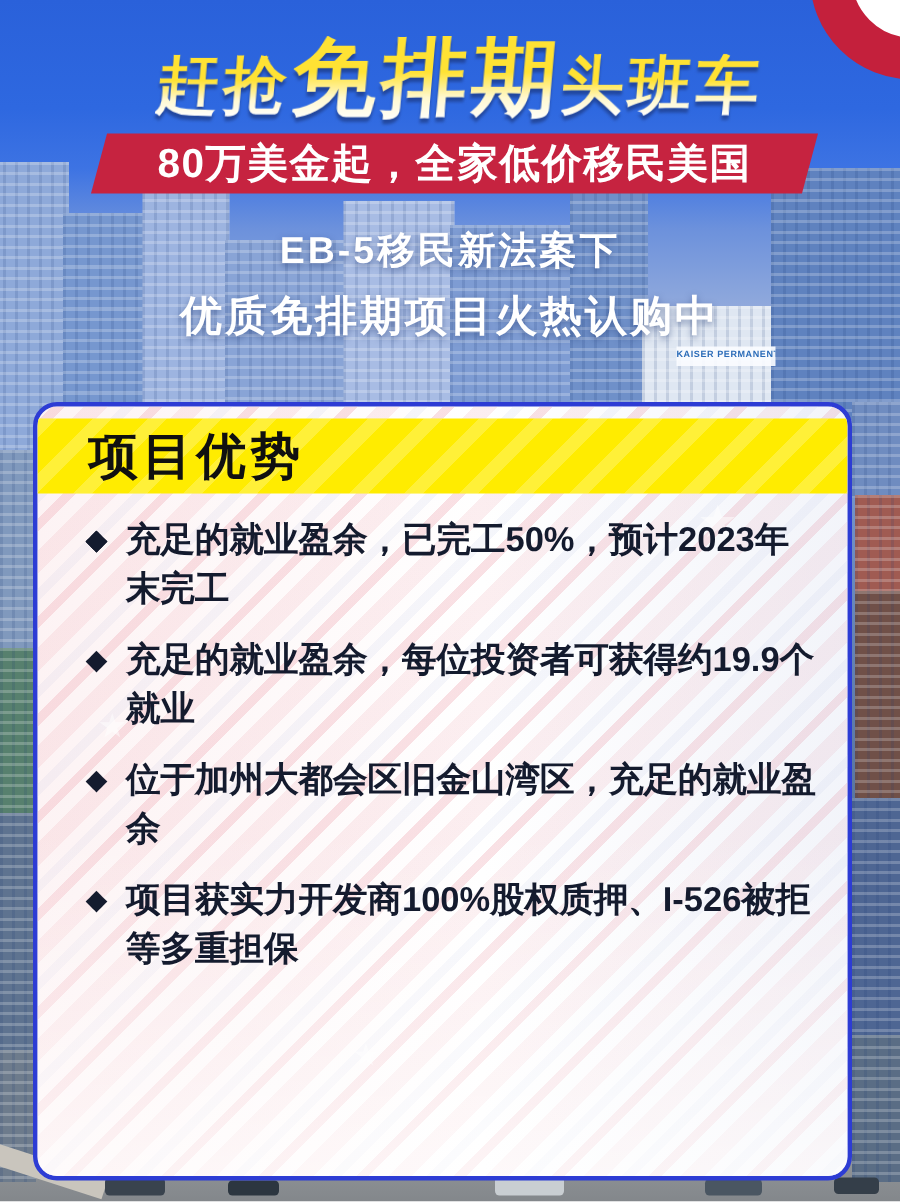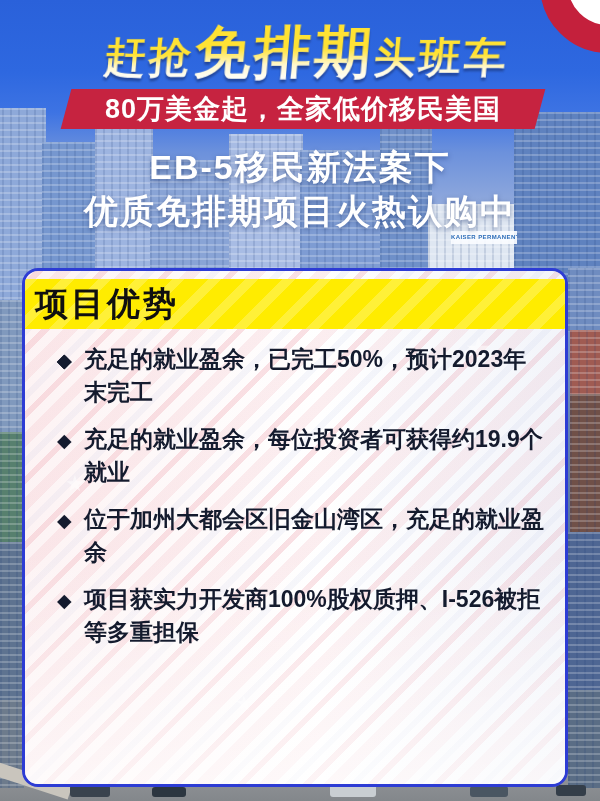--- a/index.html
+++ b/index.html
@@ -61,22 +61,22 @@
     display:block;transform:skewX(15deg);
     color:#fff;font-weight:bold;font-size:27px;line-height:40px;
     text-align:center;letter-spacing:1px;white-space:nowrap;
   }
   
   .subhead{
     position:absolute;top:147px;left:0;width:100%;text-align:center;
     color:#fff;font-weight:bold;
     text-shadow:0 2px 5px rgba(25,50,110,.5);
   }
-  .sub1{font-size:34px;line-height:41px;letter-spacing:2px;}
-  .sub2{font-size:34px;line-height:46px;letter-spacing:2px;}
+  .sub1{font-size:25px;line-height:41px;letter-spacing:2px;}
+  .sub2{font-size:28px;line-height:46px;letter-spacing:2px;}
   
   .card{
     position:absolute;left:22px;top:268px;width:546px;height:519px;
     box-sizing:border-box;border:3px solid #2d3cd4;border-radius:16px;
     background:#ffffff;overflow:hidden;
   }
   .stripes{
     position:absolute;inset:0;z-index:0;
     background:
       linear-gradient(180deg, rgba(255,255,255,0) 55%, rgba(255,255,255,.65) 100%),
@@ -91,21 +91,21 @@
   }
   .star{position:absolute;color:#ffffff;opacity:.5;}
   .band{
     position:relative;z-index:1;margin-top:8px;height:50px;
     background:
       repeating-linear-gradient(135deg, rgba(255,255,255,.22) 0 9px, rgba(255,255,255,0) 9px 26px),
       #ffec00;
   }
   .band-title{
     display:inline-block;color:#101010;font-weight:bold;font-size:33px;
-    line-height:50px;padding-left:10px;letter-spacing:3px;
+    line-height:50px;padding-left:34px;letter-spacing:3px;
   }
   .bullets{
     position:relative;z-index:1;list-style:none;
     margin:14px 0 0 0;padding:0 20px 0 32px;
   }
   .bullets li{
     position:relative;padding-left:27px;margin-bottom:14px;
     font-size:23px;line-height:33px;font-weight:bold;color:#141b2e;
     letter-spacing:0;
   }

